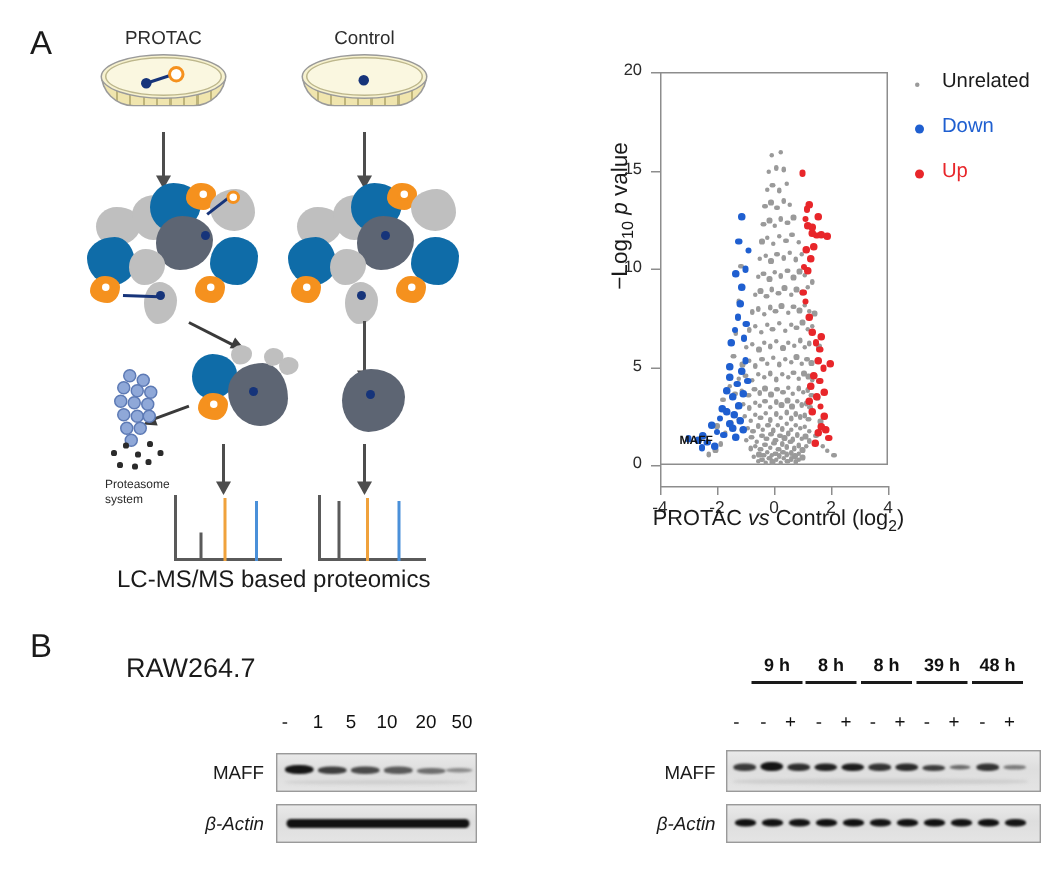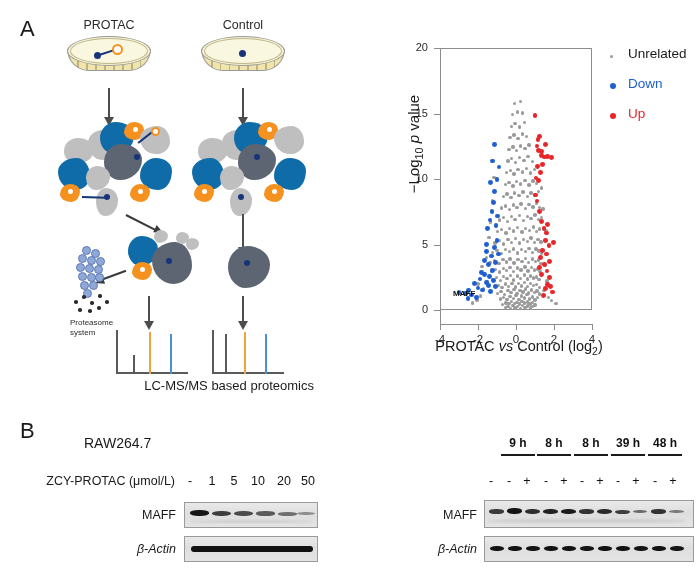--- a/index.html
+++ b/index.html
@@ -71,21 +71,21 @@
   .ital{font-style:italic;}
   .vc-legend{position:absolute;left:236px;top:22px;}
   .lg-row{position:relative;height:30px;}
   .lg-dot{position:absolute;left:0;top:9px;border-radius:50%;}
   .lg-txt{position:absolute;left:18px;top:2px;font-size:13.5px;white-space:nowrap;}
   .vc-ann{position:absolute;font-size:8px;font-weight:bold;color:#111;}
 
   
   .blot-block{position:absolute;}
   .bl-label{position:absolute;font-size:12.5px;color:#1a1a1a;text-align:right;white-space:nowrap;}
-  .bl-cell{position:absolute;font-size:14px;color:#1a1a1a;white-space:nowrap;}
+  .bl-cell{position:absolute;font-size:18px;color:#1a1a1a;white-space:nowrap;}
   .lane-mark{position:absolute;font-size:12.5px;text-align:center;color:#111;}
   .tp{position:absolute;font-size:12px;font-weight:bold;text-align:center;color:#111;}
   .tp-bar{position:absolute;height:1.6px;background:#1a1a1a;}
   .gel{position:absolute;border:1.4px solid #9a9a9a;box-sizing:border-box;
        background:linear-gradient(180deg,#e9e9e9 0%,#dedede 45%,#e4e4e4 100%);}
   .band{position:absolute;border-radius:45%;filter:blur(.7px);}
   .ghost{position:absolute;border-radius:45%;filter:blur(1.1px);}
 </style>
 </head>
 <body>
@@ -222,21 +222,21 @@
       <div class="pk" style="left:54px;height:40px;background:#4a90d9;"></div>
     </div>
     <div class="spec" style="left:164px;top:312px;width:72px;height:44px;">
       <div class="axis" style="height:44px;"></div>
       <div class="base" style="width:72px;"></div>
       <div class="pk" style="left:13px;height:40px;background:#5a5a5a;"></div>
       <div class="pk" style="left:32px;height:42px;background:#f0a23c;"></div>
       <div class="pk" style="left:53px;height:40px;background:#4a90d9;"></div>
     </div>
 
-    <div style="position:absolute;left:30px;top:360px;width:236px;text-align:right;font-size:13px;color:#1a1a1a;">LC-MS/MS based proteomics</div>
+    <div style="position:absolute;left:30px;top:360px;width:236px;text-align:left;font-size:16px;color:#1a1a1a;">LC-MS/MS based proteomics</div>
   </div>
 
   <div class="volcano">
     <div class="vc-ytitle">
       <span>−Log</span><span class="sub">10</span>
       <span class="ital">p</span> <span>value</span>
     </div>
 
     <div class="vc-frame" id="vcFrame">
         <div class="vc-pt" style="left: 62.52px; top: 257.025px; width: 3.4px; height: 3.4px; background: rgb(154, 154, 154);"></div>
@@ -620,21 +620,20 @@
           <span class="lg-dot" style="width: 6px; height: 6px; background: rgb(232, 38, 42); top: 9px;"></span>
           <span class="lg-txt" style="color: rgb(232, 38, 42);">Up</span>
         </div>
       </div>
   </div>
 
   <div class="panel-letter" style="left:20px;top:418px;">B</div>
 
   <div class="blot-block" style="left:0px;top:430px;width:348px;height:150px;">
     <div class="bl-cell" style="left:84px;top:5px;">RAW264.7</div>
-    <div class="bl-label" style="left:0px;top:44px;width:175px;">ZCY-PROTAC (μmol/L)</div>
     <div id="leftDoses">
         <div class="lane-mark" style="left: 180px; top: 44px; width: 20px;">-</div>
         <div class="lane-mark" style="left: 202px; top: 44px; width: 20px;">1</div>
         <div class="lane-mark" style="left: 224px; top: 44px; width: 20px;">5</div>
         <div class="lane-mark" style="left: 248px; top: 44px; width: 20px;">10</div>
         <div class="lane-mark" style="left: 274px; top: 44px; width: 20px;">20</div>
         <div class="lane-mark" style="left: 298px; top: 44px; width: 20px;">50</div>
       </div>
 
     <div class="bl-label" style="left:60px;top:78px;width:116px;">MAFF</div>

